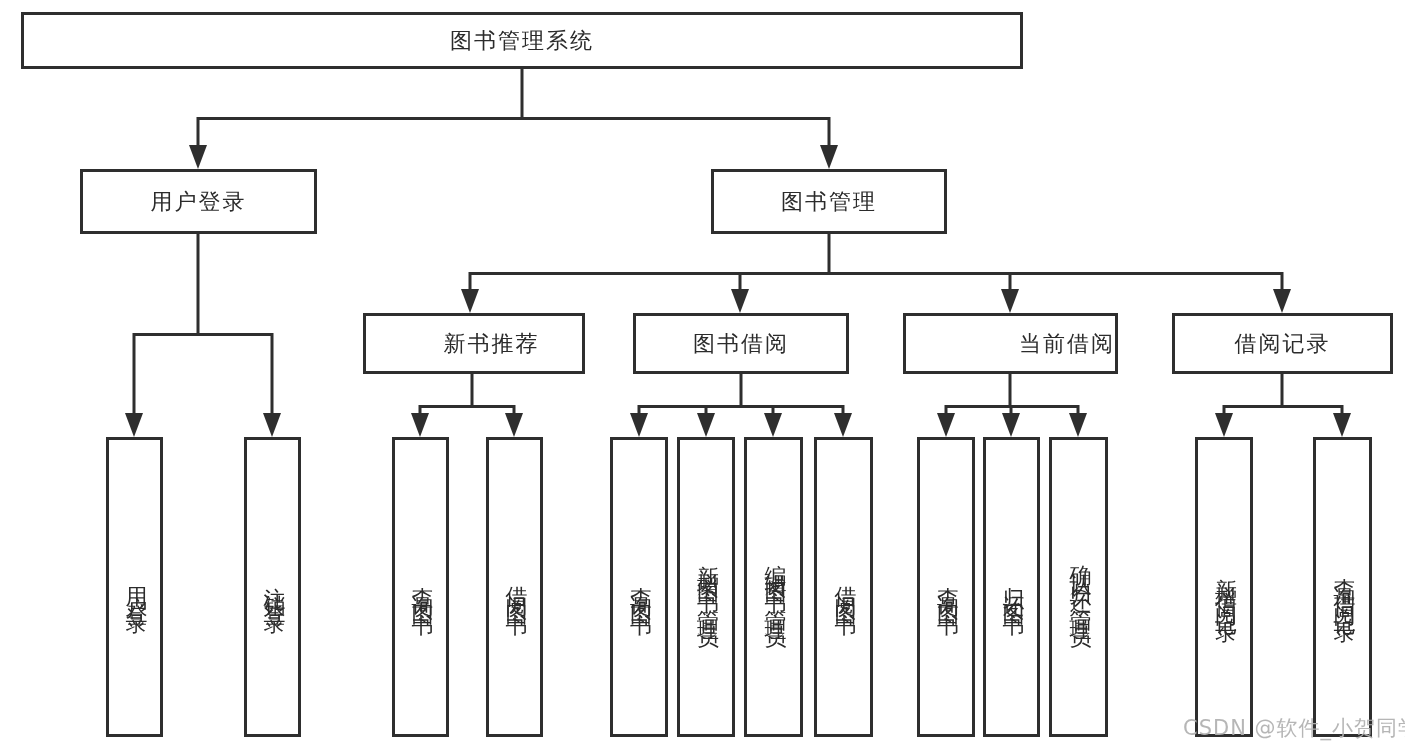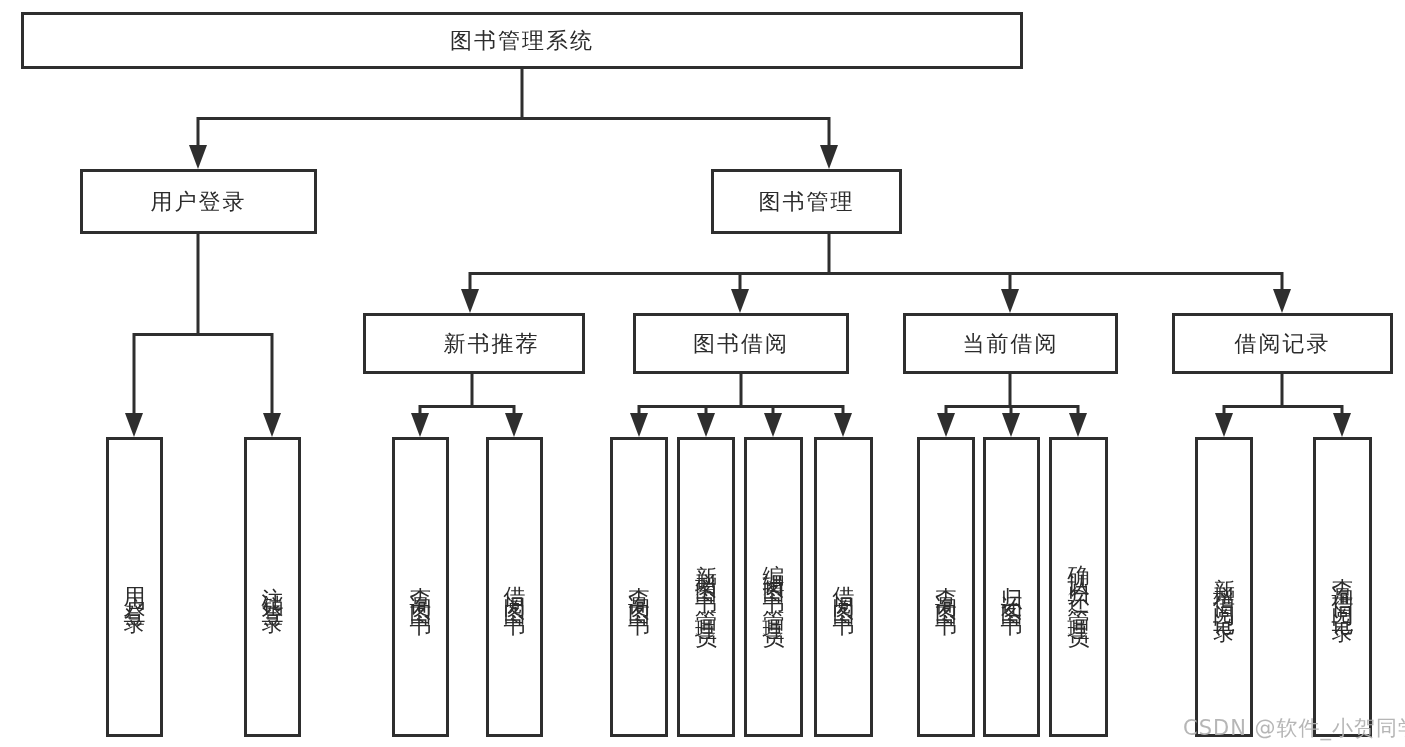--- a/index.html
+++ b/index.html
@@ -24,20 +24,21 @@
   .box {
     position: absolute;
     box-sizing: border-box;
     border: 3px solid #2e2e2e;
     background: #ffffff;
     display: flex;
     align-items: center;
     justify-content: center;
     color: #2b2b2b;
     z-index: 2;
+    font-family: Liberation Mono, monospace;
   }
   .hbox {
     font-size: 22px;
     letter-spacing: 2px;
     white-space: nowrap;
   }
   .vbox span {
     writing-mode: vertical-rl;
     text-orientation: mixed;
     font-size: 22px;
@@ -119,31 +120,31 @@
     </g>
   </svg>
 
   <div class="box hbox" style="left:21px; top:12px; width:1002px; height:57px;">
     <span>图书管理系统</span>
   </div>
 
   <div class="box hbox" style="left:80px; top:169px; width:237px; height:65px;">
     <span>用户登录</span>
   </div>
-  <div class="box hbox" style="left:711px; top:169px; width:191px; height:65px;">
+  <div class="box hbox" style="left:711px; top:169px; width:236px; height:65px;">
     <span>图书管理</span>
   </div>
 
   <div class="box hbox" style="left:363px; top:313px; width:222px; height:61px;padding-left:35px;">
     <span>新书推荐</span>
   </div>
   <div class="box hbox" style="left:633px; top:313px; width:216px; height:61px;">
     <span>图书借阅</span>
   </div>
-  <div class="box hbox" style="left:903px; top:313px; width:215px; height:61px;">
+  <div class="box hbox" style="left:903px; top:313px; width:215px; height:61px;justify-content:flex-end;">
     <span>当前借阅</span>
   </div>
   <div class="box hbox" style="left:1172px; top:313px; width:221px; height:61px;">
     <span>借阅记录</span>
   </div>
 
   <div class="box vbox" style="left:106px; top:437px; width:57px; height:300px;">
     <span>用户登录</span>
   </div>
   <div class="box vbox" style="left:244px; top:437px; width:57px; height:300px;">

